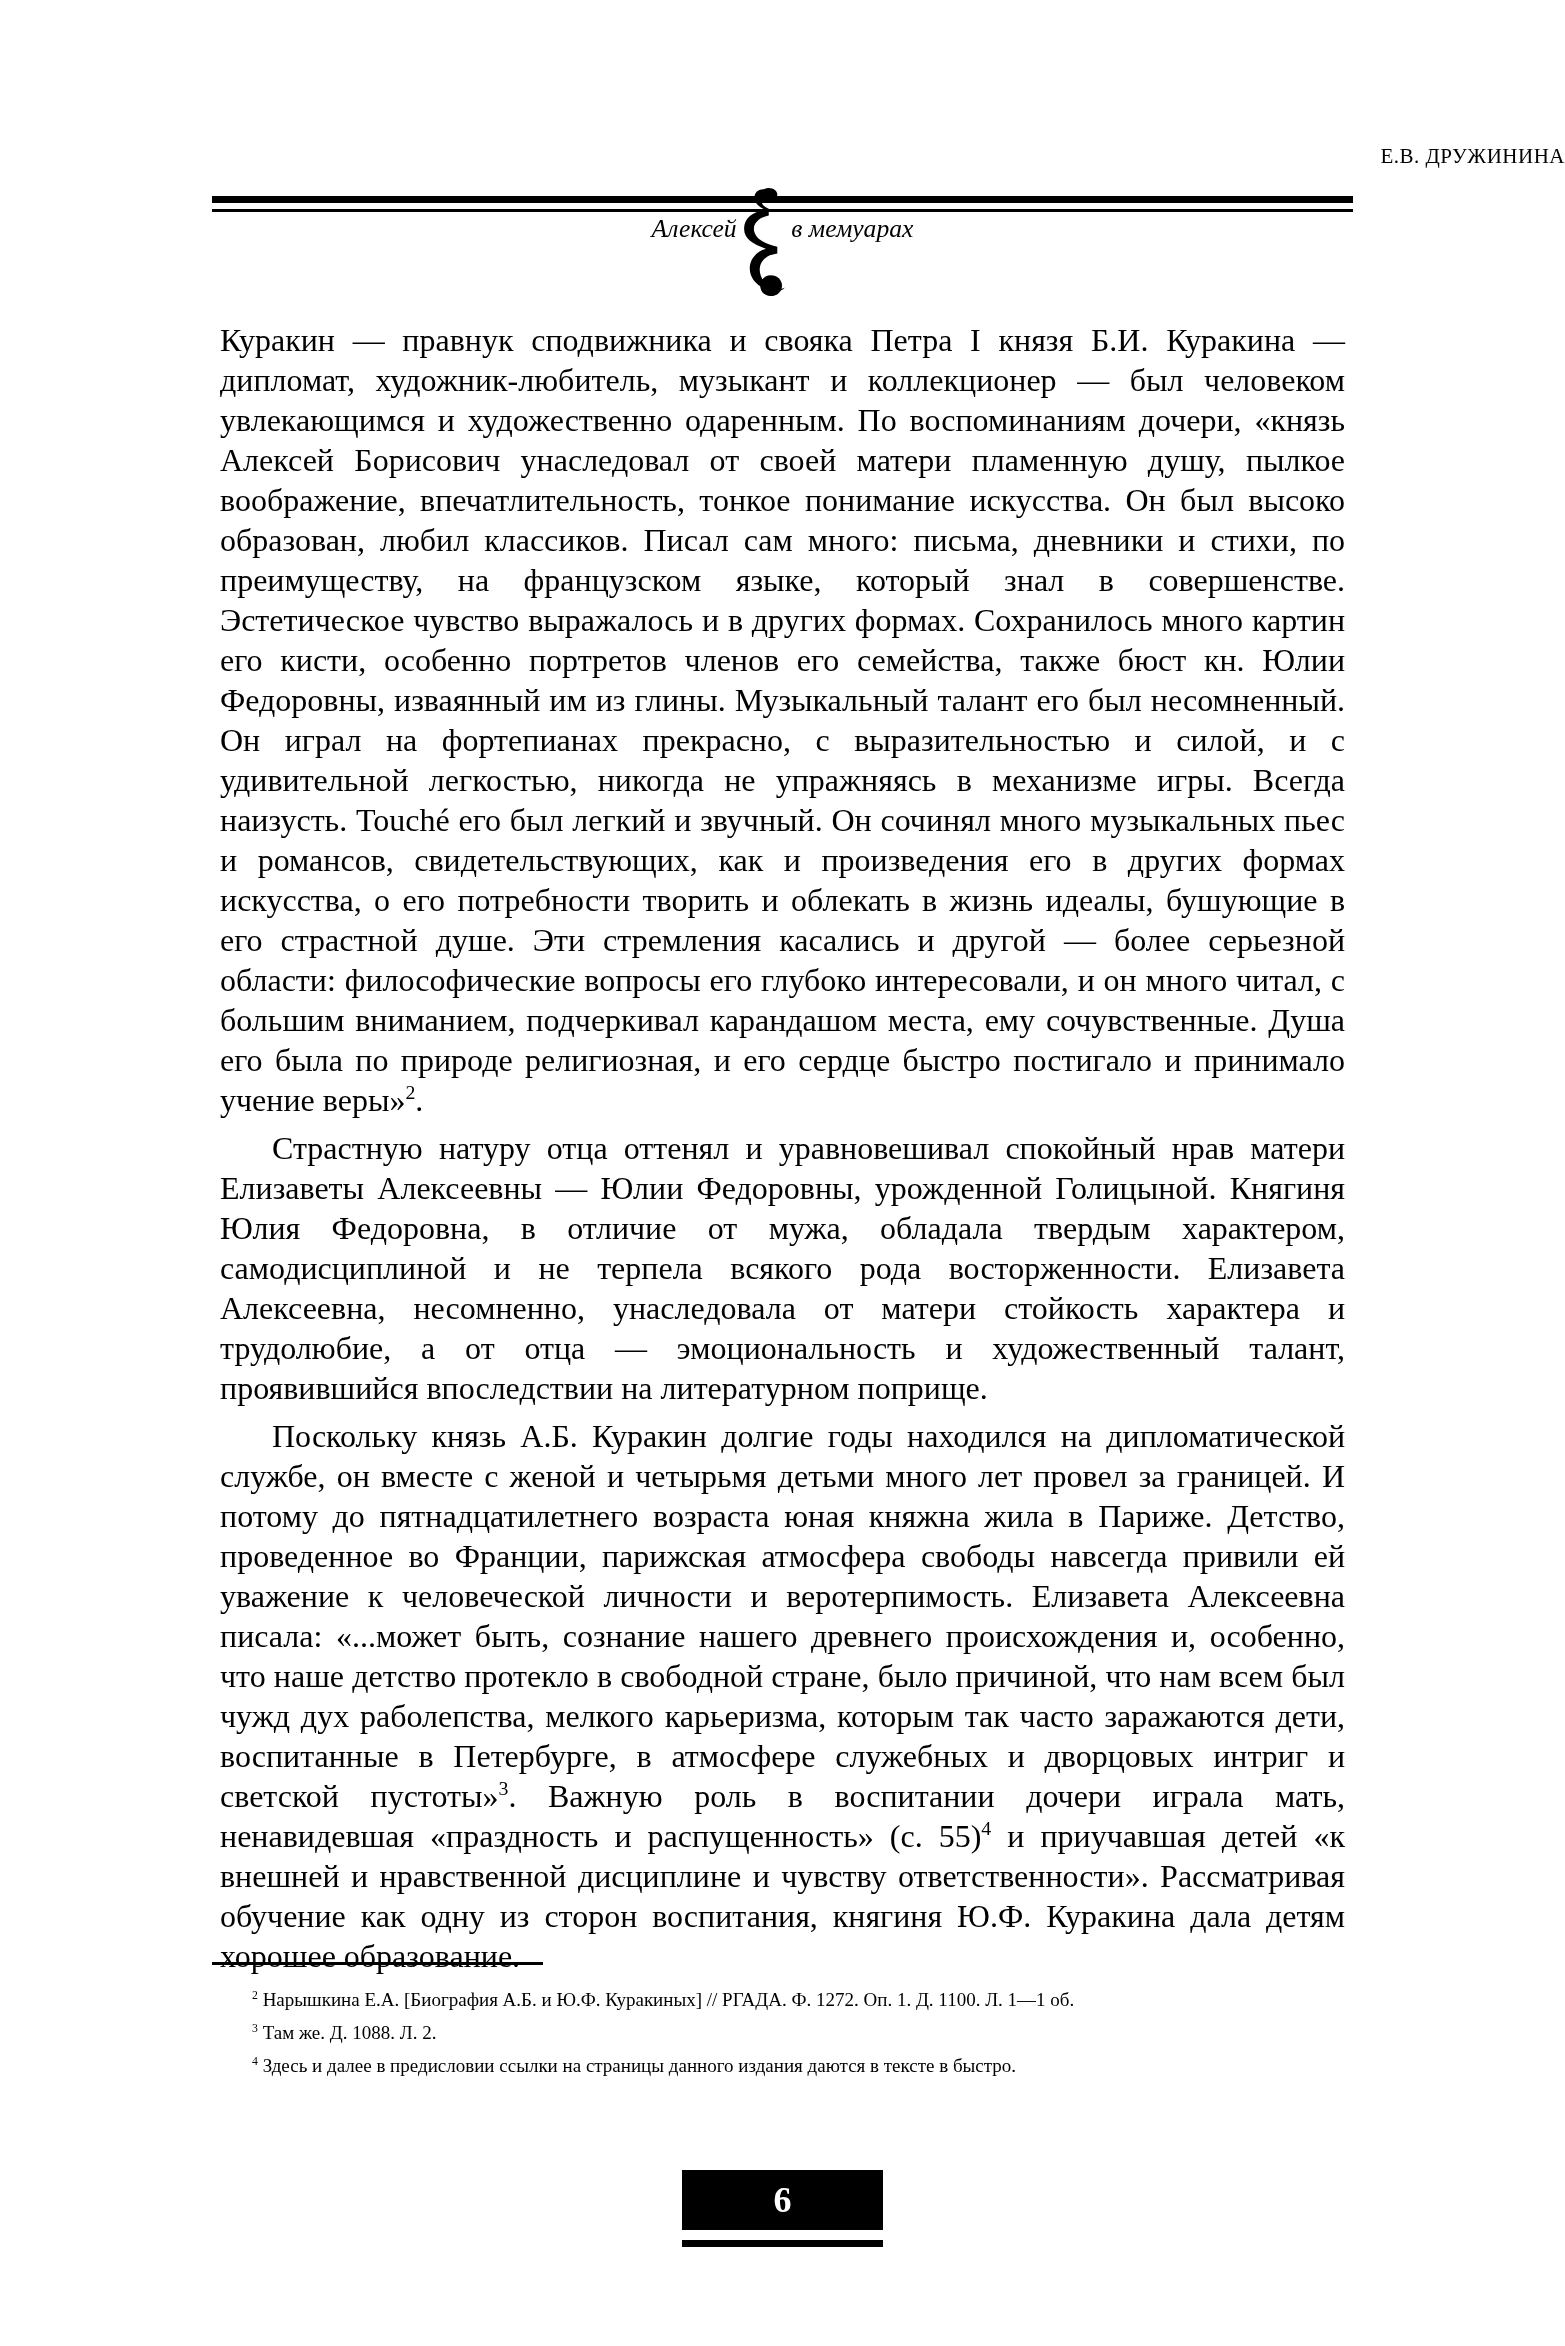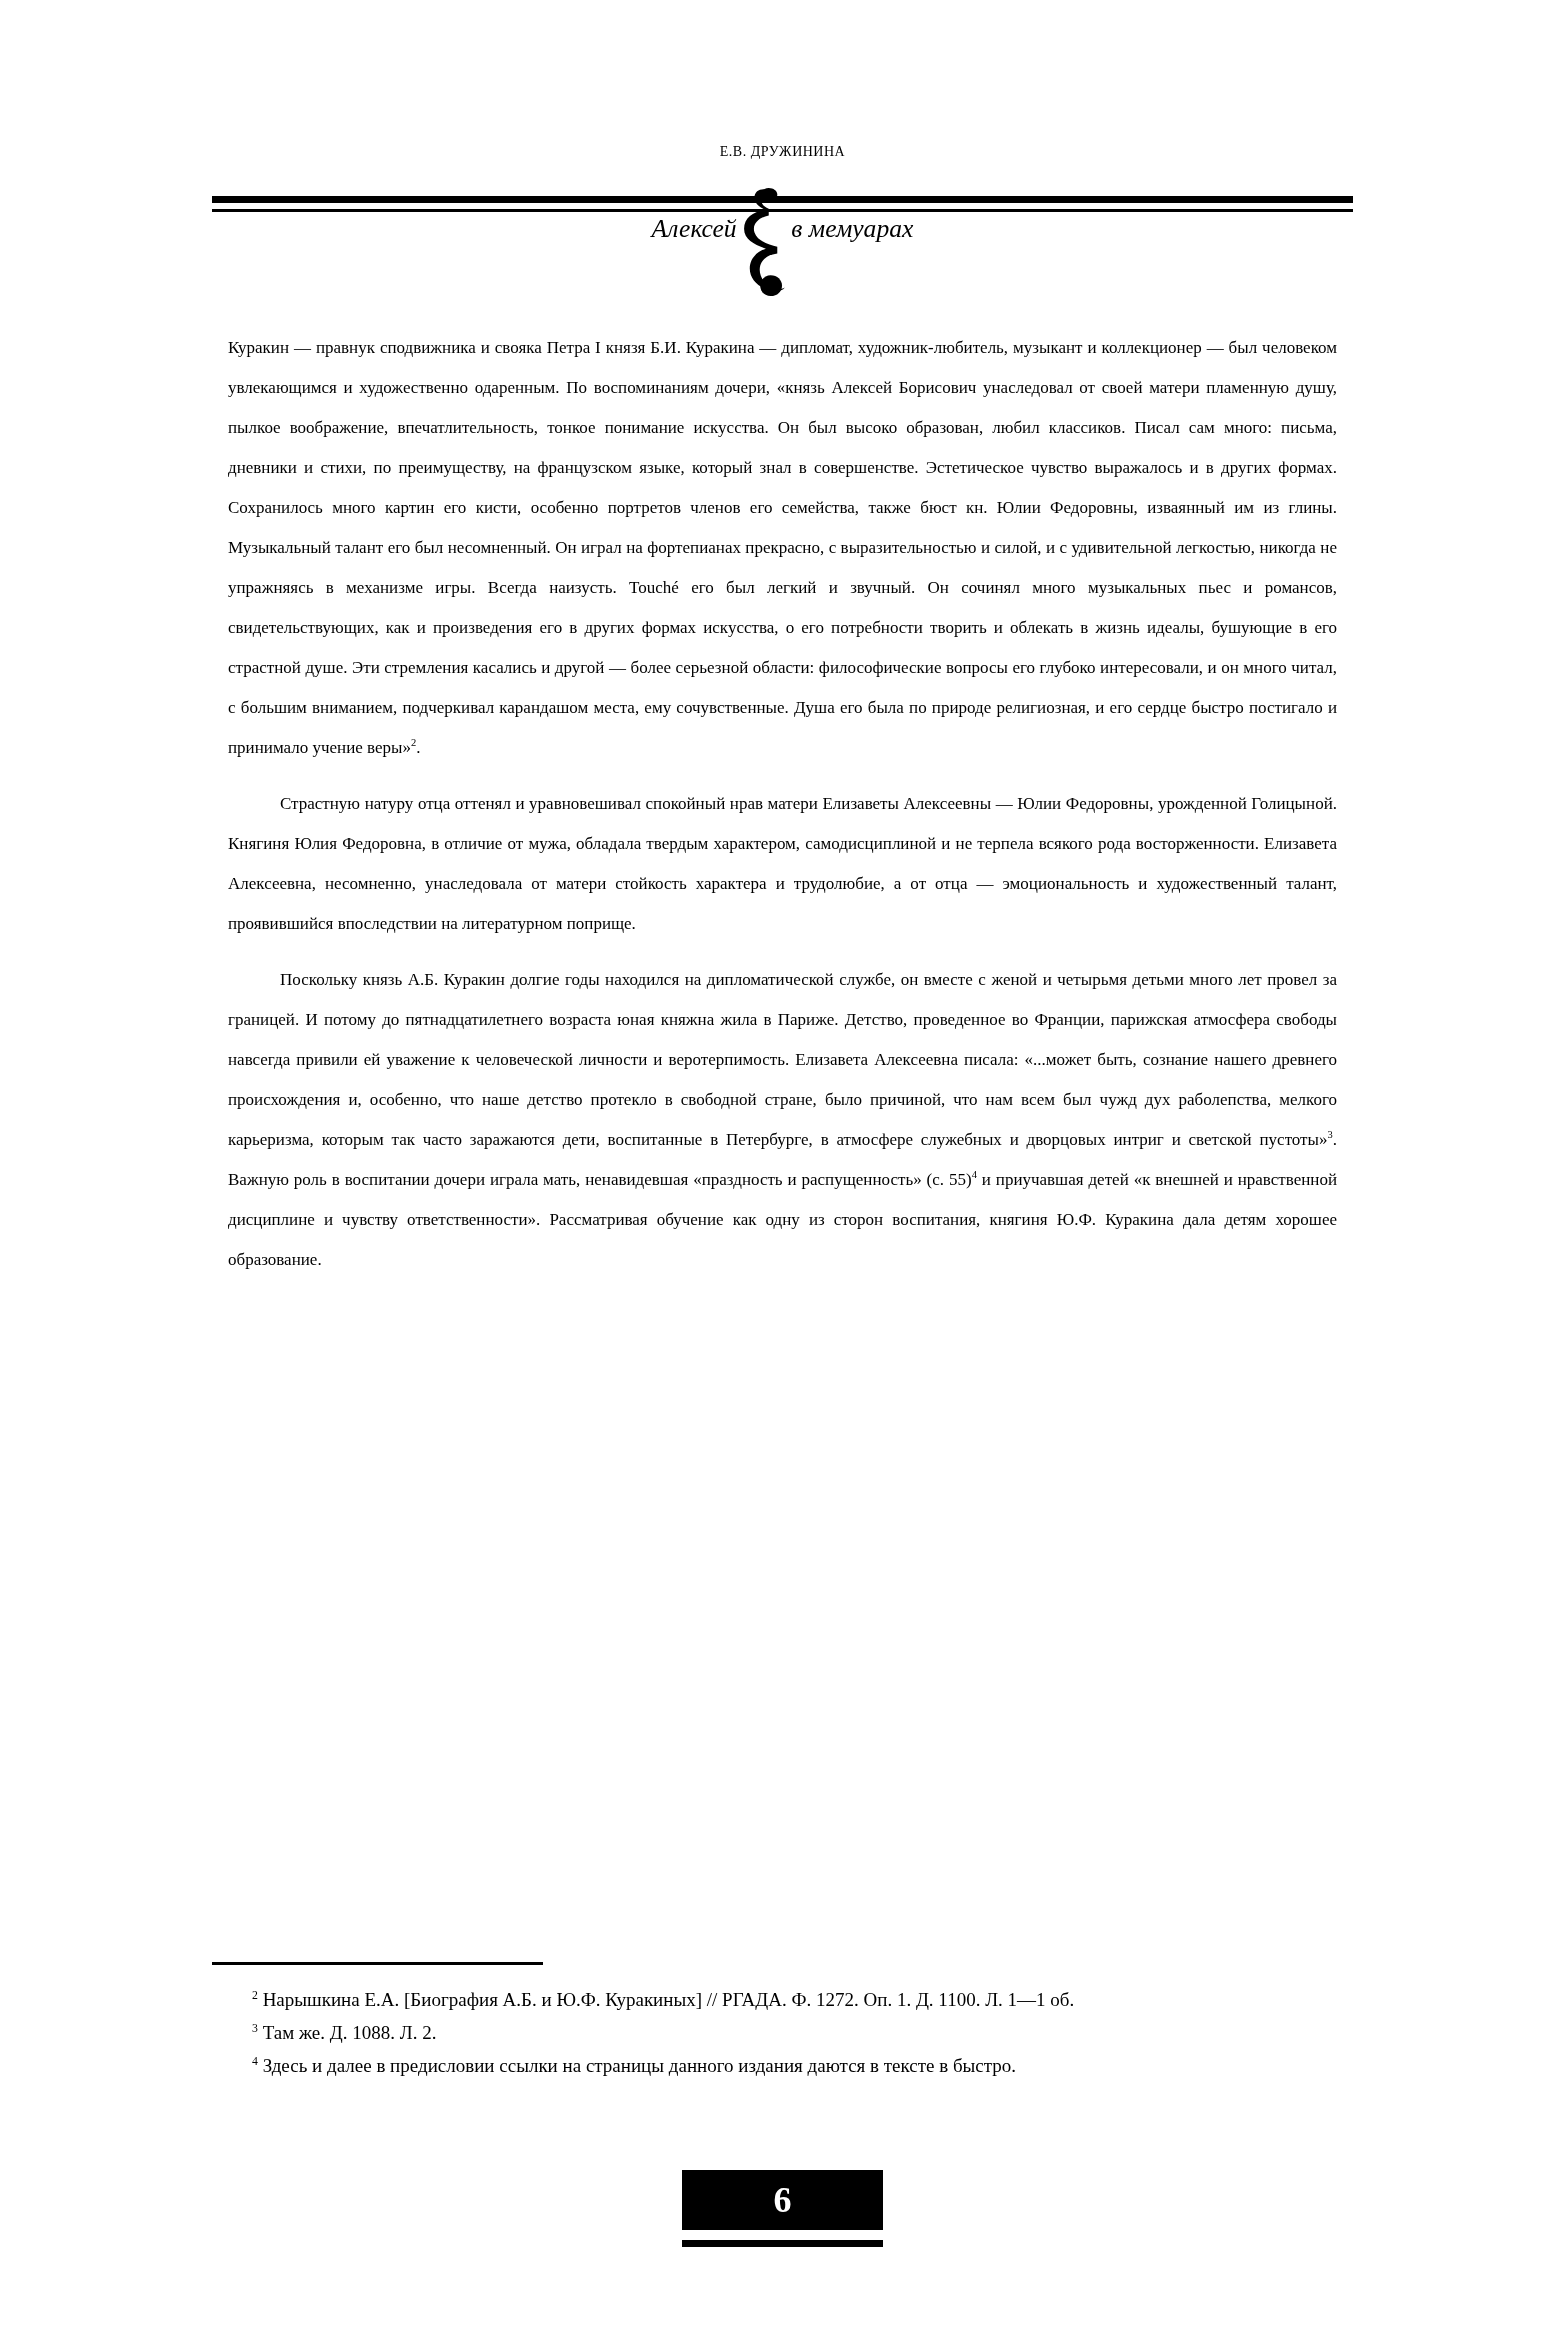--- a/index.html
+++ b/index.html
@@ -21,25 +21,26 @@
 
   
   .running-head {
     position: absolute;
     left: 0;
     right: 0;
     top: 144px;
     text-align: center;
   }
   .running-head .author {
-    font-size: 14px;
+    font-size: 21px;
     letter-spacing: 0.5px;
     font-variant: normal;
     text-transform: uppercase;
     white-space: nowrap;
+    text-align: right;
   }
 
   .head-rules {
     position: absolute;
     left: 212px;
     right: 212px;
     top: 196px;
   }
   .rule-thick {
     height: 6.6px;
@@ -85,22 +86,22 @@
 
   
   .body-col {
     position: absolute;
     left: 212px;
     width: 1141px;
     top: 312px;
   }
 
   p.para {
-    margin: 16px;
-    font-size: 17px;
+    margin: 8px;
+    font-size: 32px;
     line-height: 40px;
     text-align: justify;
     text-justify: inter-word;
     hyphens: none;
     word-spacing: 0px;
   }
   p.para.indent { text-indent: 52px; }
 
   sup.fn {
     font-size: 0.62em;

